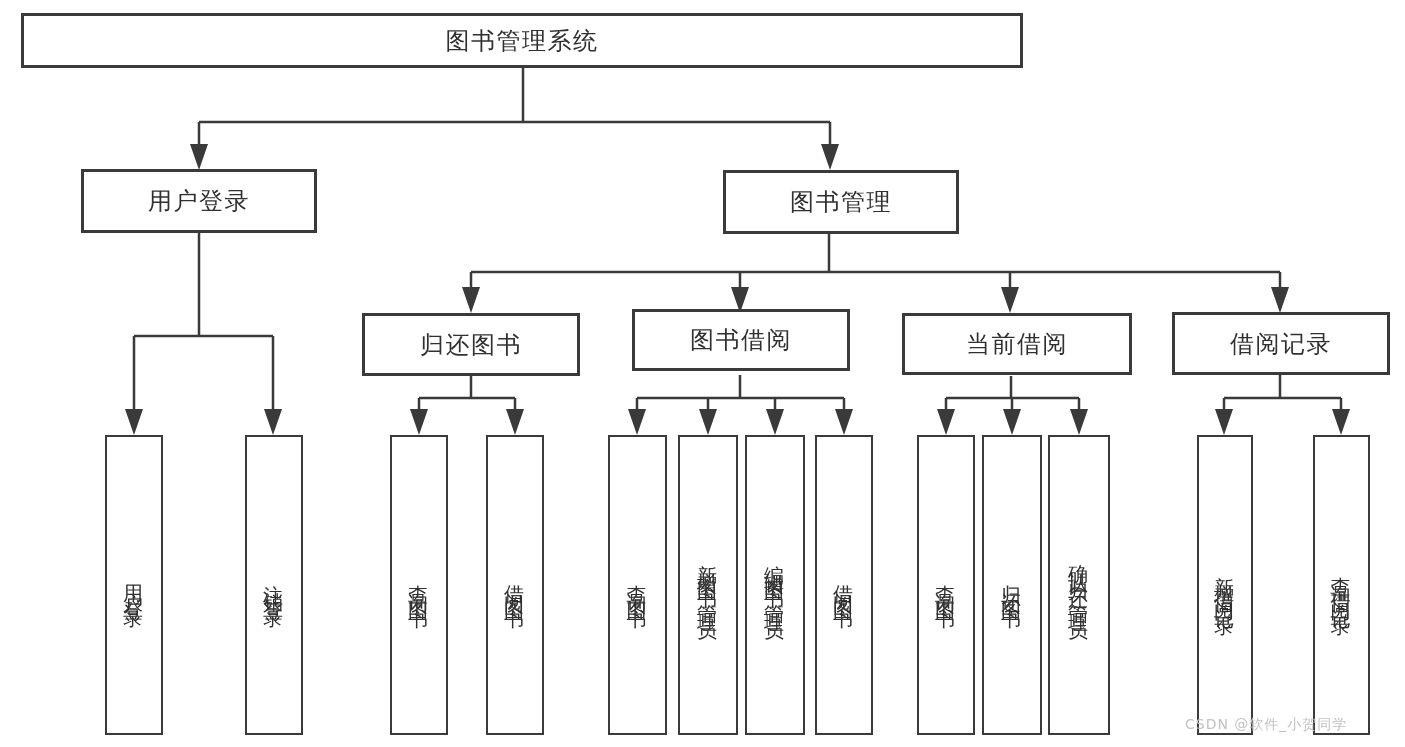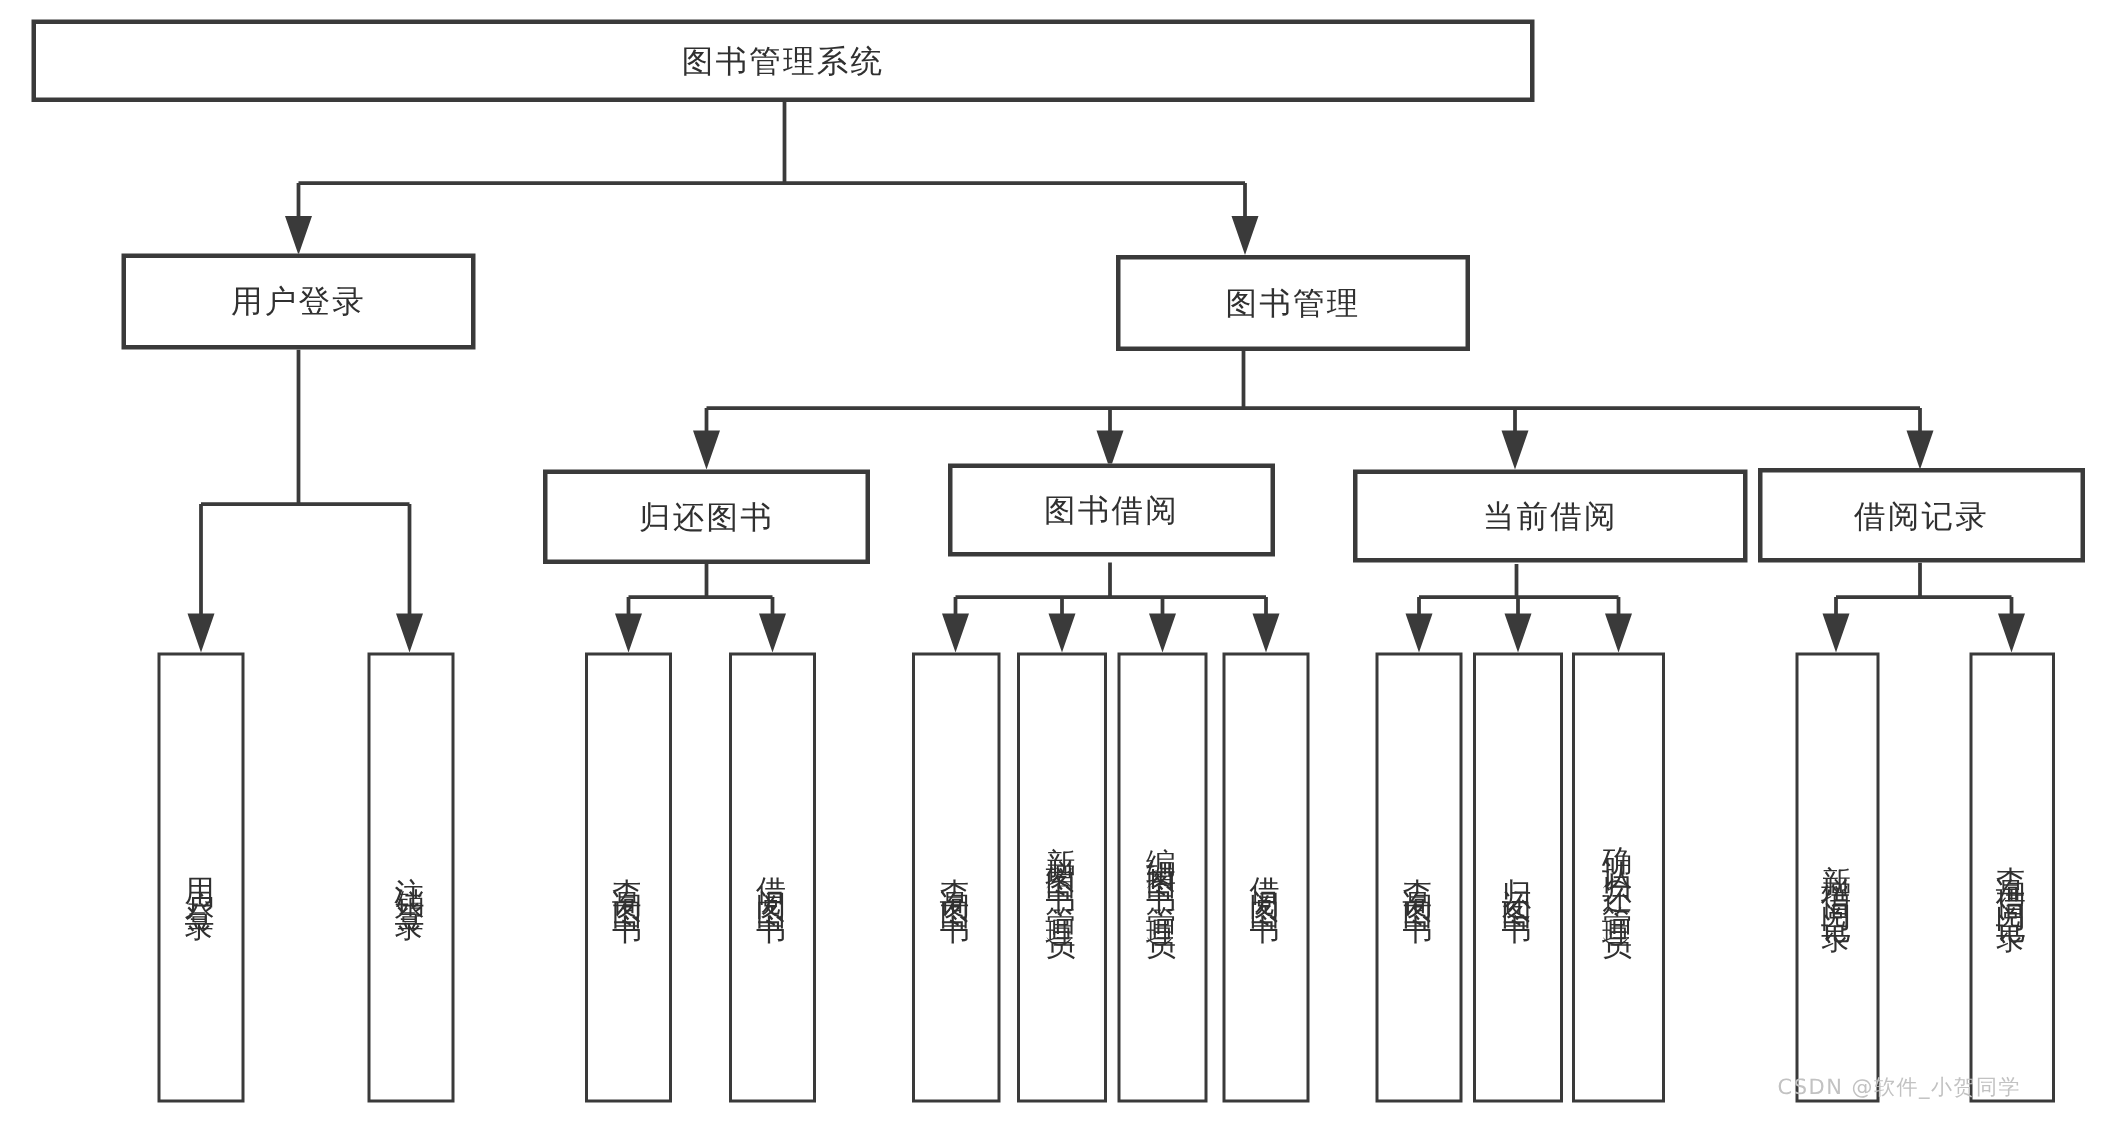--- a/index.html
+++ b/index.html
@@ -13,21 +13,21 @@
   }
   #wires{position:absolute;left:0;top:0;width:1405px;height:747px;}
   #wires .lines{stroke:var(--line,#3a3a3a);stroke-width:2.5;fill:none;}
   #wires .arrows{fill:var(--line,#3a3a3a);stroke:none;}
   .node{
     position:absolute;
     box-sizing:border-box;
     background:#fff;
     border:3px solid var(--line,#3a3a3a);
     display:flex;align-items:center;justify-content:center;
-    font-size:21px;letter-spacing:1.5px;
+    font-size:24px;letter-spacing:1.5px;
     white-space:nowrap;
   }
   .leaf{
     border-width:2.5px;
     writing-mode:vertical-rl;
     text-orientation:mixed;
     font-size:20px;
     letter-spacing:8px;
     white-space:normal;
   }
@@ -65,25 +65,25 @@
       M628,409 H646 L637,435 Z  M699,409 H717 L708,435 Z
       M766,409 H784 L775,435 Z  M835,409 H853 L844,435 Z
       M937,409 H955 L946,435 Z  M1003,409 H1021 L1012,435 Z
       M1070,409 H1088 L1079,435 Z
       M1215,409 H1233 L1224,435 Z  M1332,409 H1350 L1341,435 Z"></path>
   </svg>
 
   <div class="node" style="left:21px;top:13px;width:1002px;height:55px;">图书管理系统</div>
 
   <div class="node" style="left:81px;top:169px;width:236px;height:64px;">用户登录</div>
-  <div class="node" style="left:744px;top:170px;width:236px;height:64px;">图书管理</div>
+  <div class="node" style="left:723px;top:170px;width:236px;height:64px;">图书管理</div>
 
   <div class="node" style="left:362px;top:313px;width:218px;height:63px;">归还图书</div>
   <div class="node" style="left:632px;top:309px;width:218px;height:62px;">图书借阅</div>
-  <div class="node" style="left:902px;top:313px;width:263px;height:62px;">当前借阅</div>
+  <div class="node" style="left:902px;top:313px;width:230px;height:62px;">当前借阅</div>
   <div class="node" style="left:1172px;top:312px;width:218px;height:63px;">借阅记录</div>
 
   <div class="node leaf" style="left:105px;top:435px;width:58px;height:300px;">用户登录</div>
   <div class="node leaf" style="left:245px;top:435px;width:58px;height:300px;">注销登录</div>
 
   <div class="node leaf" style="left:390px;top:435px;width:58px;height:300px;">查询图书</div>
   <div class="node leaf" style="left:486px;top:435px;width:58px;height:300px;">借阅图书</div>
 
   <div class="node leaf" style="left:608px;top:435px;width:59px;height:300px;">查询图书</div>
   <div class="node leaf" style="left:678px;top:435px;width:60px;height:300px;">新增图书（管理员）</div>

